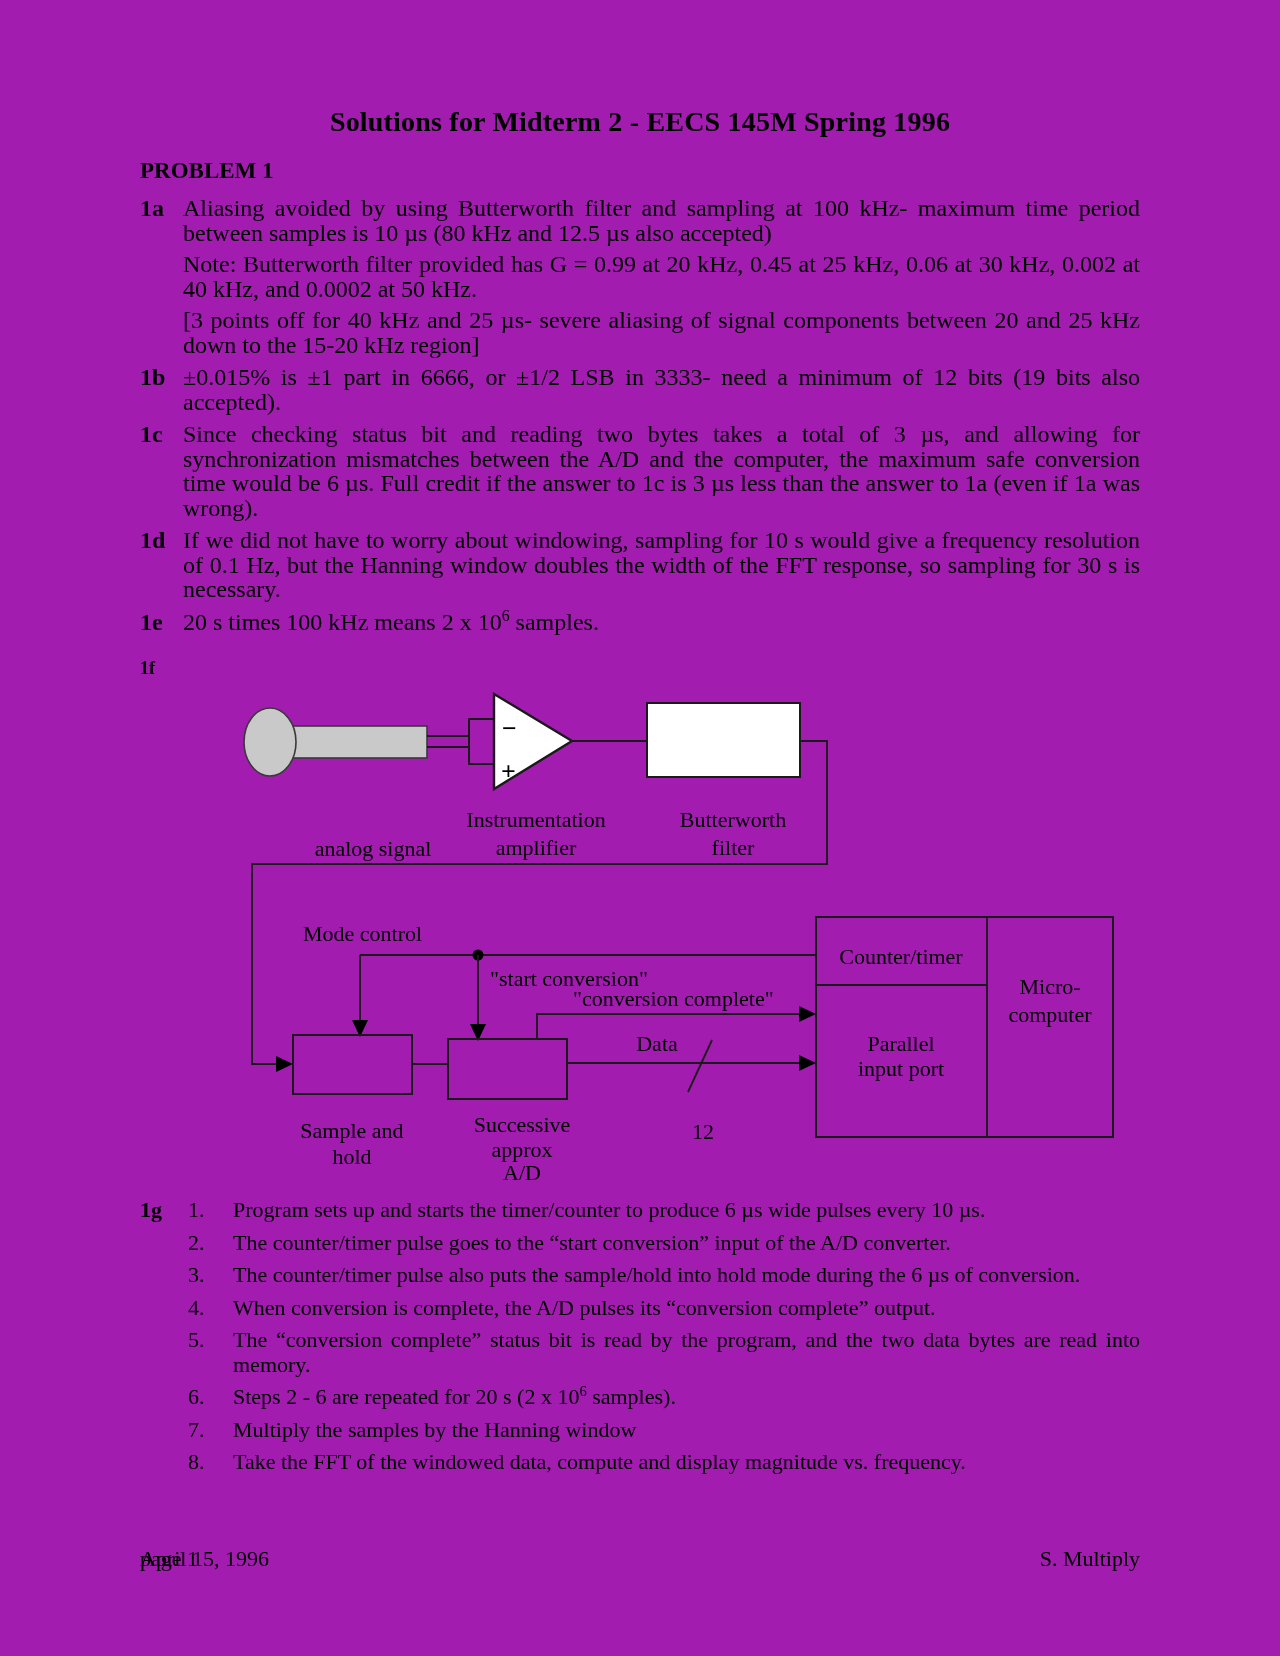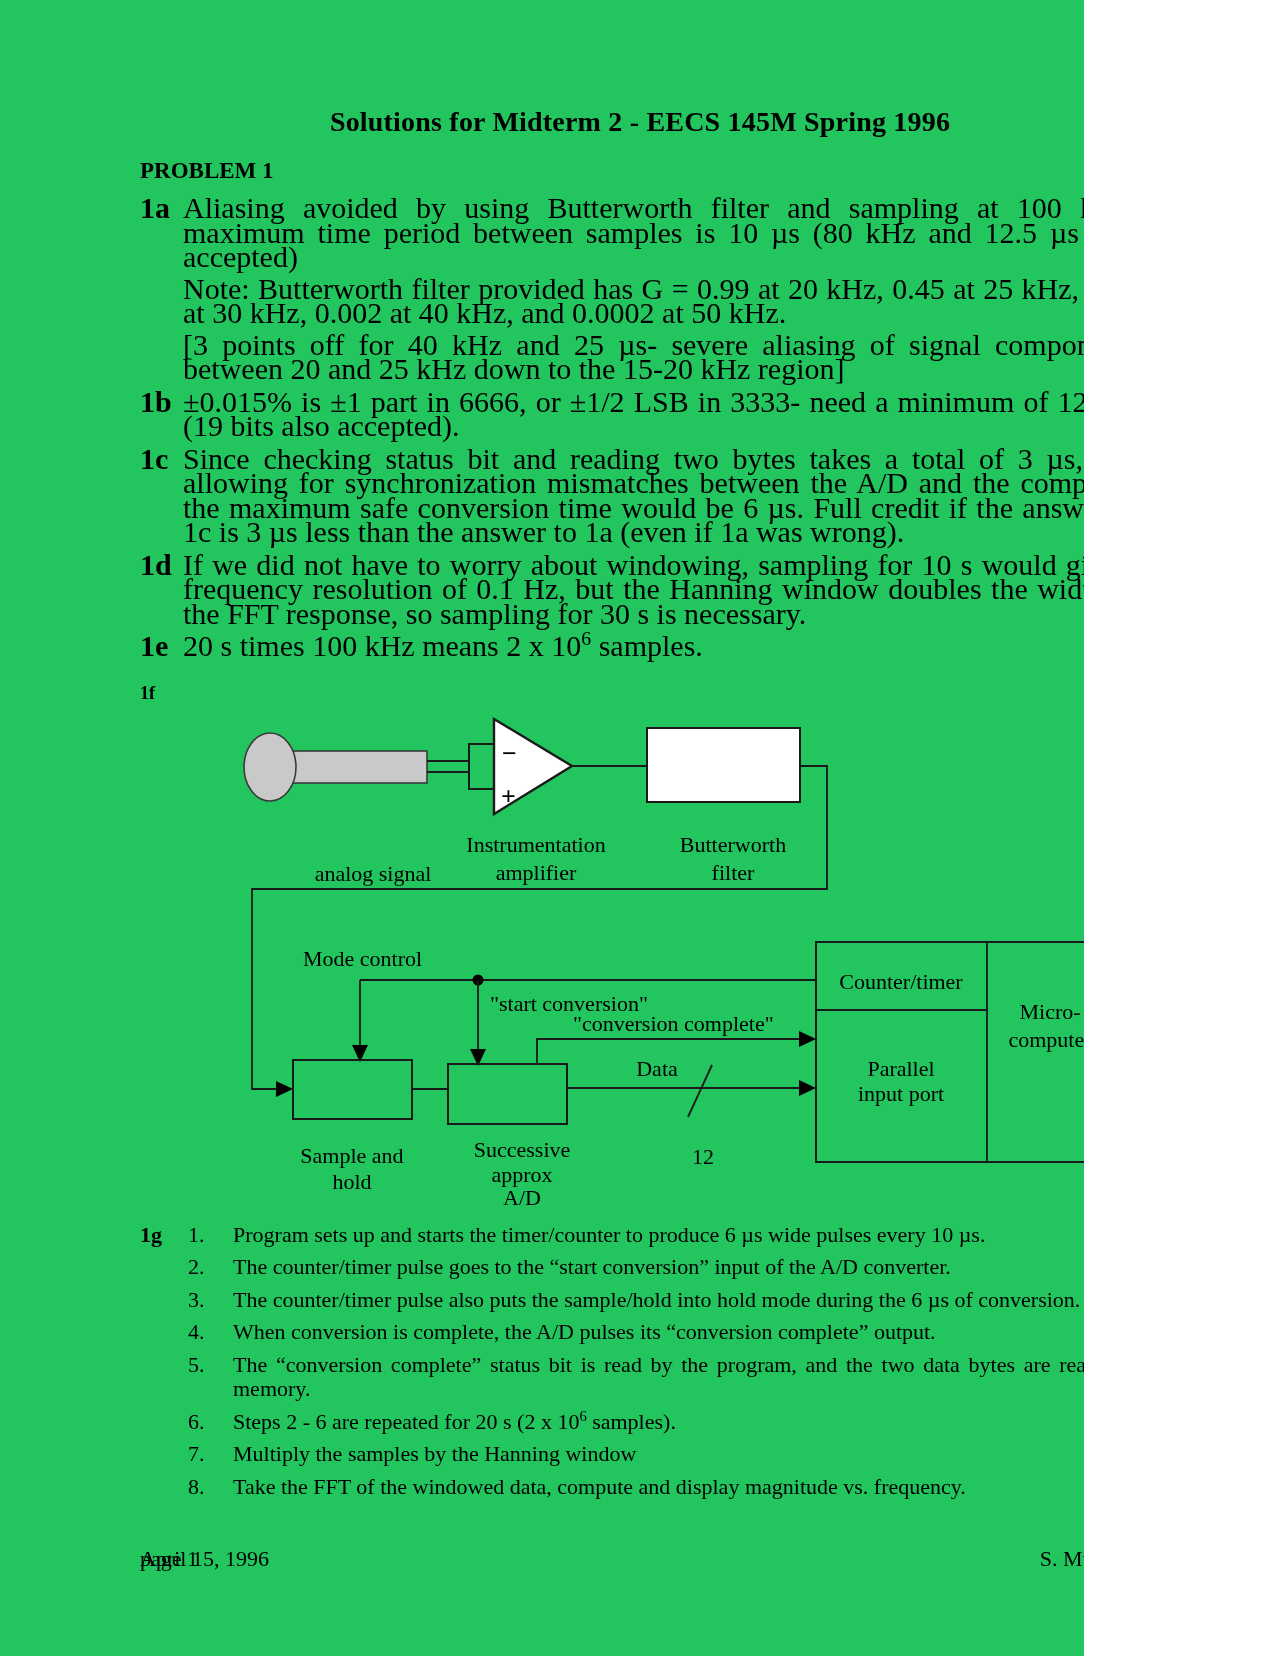--- a/index.html
+++ b/index.html
@@ -1,30 +1,30 @@
 <!DOCTYPE html>
 <html><head>
 <meta charset="utf-8">
 <style>
   html,body { margin:0; padding:0; background:#ffffff; }
   .page {
     position:relative;
-    width:1084px; height:1656px;
-    background:#22c55e;
+    width:1280px; height:1656px;
+    background:#a21caf;
     font-family:"Liberation Serif","DejaVu Serif",serif;
     color:#000;
     overflow:hidden;
   }
   .content { position:absolute; left:140px; top:106px; width:1000px; }
   .doc-title {
     text-align:center; font-size:28px; font-weight:bold;
     margin:0 0 20px 0; letter-spacing:0.2px;
   }
   .section-heading { font-size:23px; font-weight:bold; margin:0 0 12px 0; }
-  .item { display:flex; margin-bottom:8px; font-size:30px; line-height:24.5px; }
+  .item { display:flex; margin-bottom:8px; font-size:24px; line-height:24.5px; }
   .item-label { width:43px; flex:none; font-weight:bold; }
   .item-body { width:957px; }
   .item-body p { margin:0; }
   .just { text-align:justify; }
   .sub { margin-top:7px !important; }
   sup { font-size:66%; line-height:0; vertical-align:super; }
 
   .diagram-wrap { position:relative; height:556px; margin-top:2px; }
   .fig-label { position:absolute; left:0; top:16px; font-size:18px; font-weight:bold; }
   .diagram-svg { position:absolute; left:0; top:0; }

